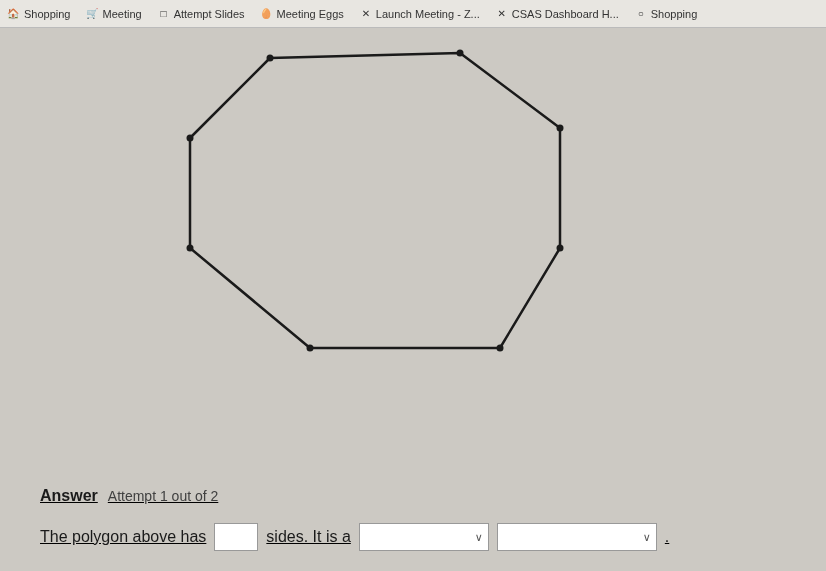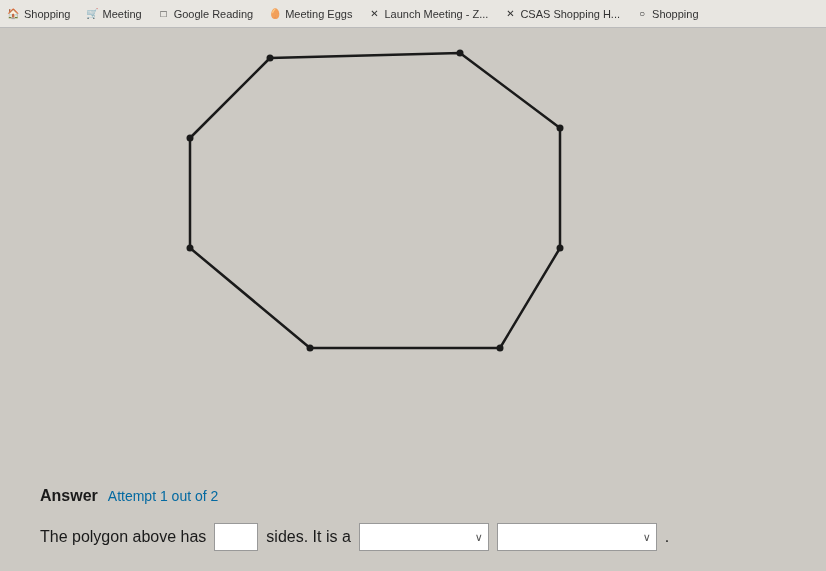--- a/index.html
+++ b/index.html
@@ -68,38 +68,39 @@
       height: 340px;
       position: absolute;
       top: 10px;
       left: 160px;
     }
 
     
     .answer-section {
       padding: 12px 40px 20px 40px;
       width: 100%;
+      text-decoration: underline;
     }
 
     .answer-label-row {
       display: flex;
       align-items: center;
       gap: 10px;
       margin-bottom: 18px;
     }
 
     .answer-label {
       font-size: 16px;
       font-weight: bold;
       color: #1a1a1a;
     }
 
     .attempt-text {
       font-size: 14px;
-      color: #0369a1;
+      color: #404040;
     }
 
     .sentence-row {
       display: flex;
       align-items: center;
       gap: 8px;
       font-size: 16px;
       color: #1a1a1a;
     }
 
@@ -173,33 +174,33 @@
   <div class="tab-item">
     <span class="tab-icon">🏠</span>
     <span>Shopping</span>
   </div>
   <div class="tab-item">
     <span class="tab-icon">🛒</span>
     <span>Meeting</span>
   </div>
   <div class="tab-item">
     <span class="tab-icon">□</span>
-    <span>Google Reading</span>
+    <span>Attempt Slides</span>
   </div>
   <div class="tab-item">
     <span class="tab-icon">🥚</span>
     <span>Meeting Eggs</span>
   </div>
   <div class="tab-item">
     <span class="tab-icon">✕</span>
     <span>Launch Meeting - Z...</span>
   </div>
   <div class="tab-item">
     <span class="tab-icon">✕</span>
-    <span>CSAS Shopping H...</span>
+    <span>CSAS Dashboard H...</span>
   </div>
   <div class="tab-item">
     <span class="tab-icon">○</span>
     <span>Shopping</span>
   </div>
 </div>
 
 <div class="main-content">
 
   <div class="polygon-area">

